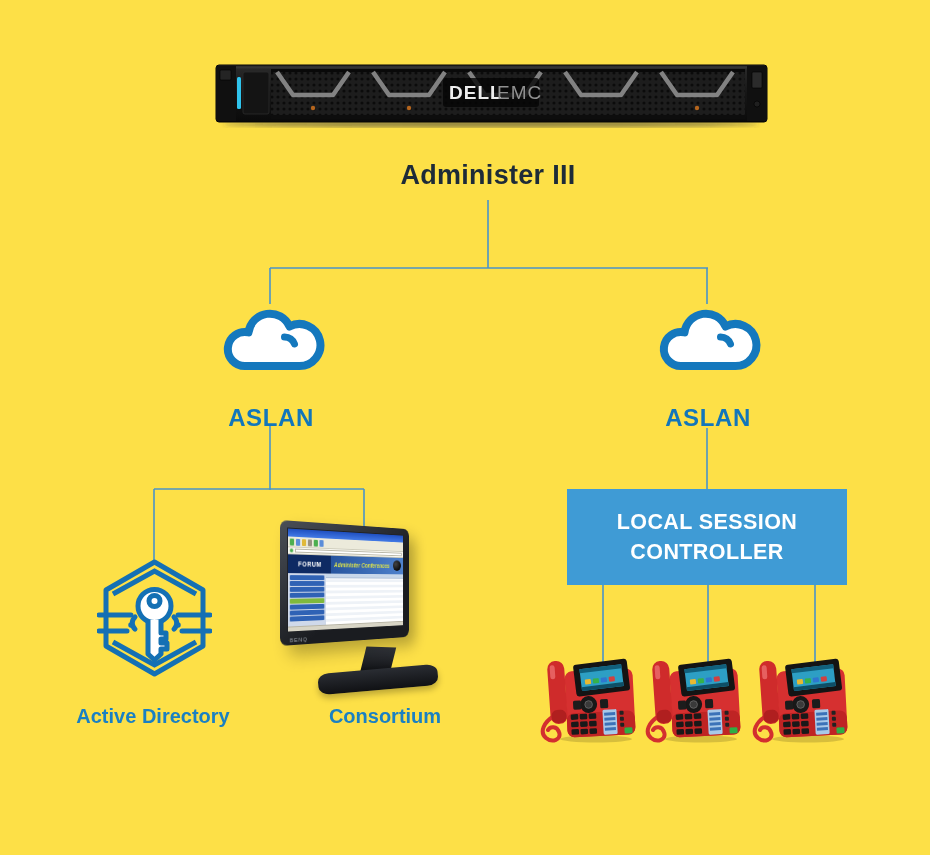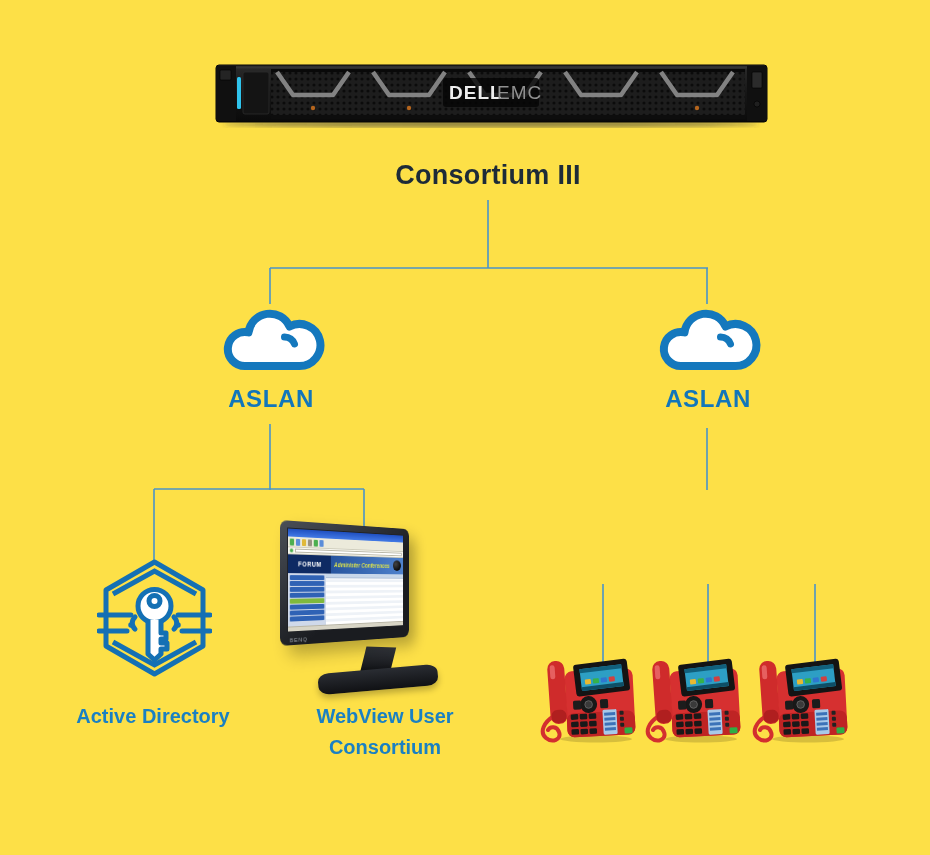--- a/index.html
+++ b/index.html
@@ -16,21 +16,21 @@
 
   
   .title { position:absolute; left:288px; top:160px; width:400px; text-align:center;
            font-size:27px; font-weight:bold; color:#1d2b38; letter-spacing:.3px; }
 
   
   .cloud { position:absolute; width:110px; height:80px; }
   .cloud-left  { left:217px; top:299px; }
   .cloud-right { left:653px; top:299px; }
 
-  .aslan { position:absolute; top:385px; width:160px; text-align:center;
+  .aslan { position:absolute; top:404px; width:160px; text-align:center;
            font-size:24px; font-weight:bold; color:#1276bb; letter-spacing:.6px; }
   .aslan-left  { left:191px; }
   .aslan-right { left:628px; }
 
   
   .lsc { position:absolute; left:567px; top:489px; width:280px; height:96px;
          background:#3f9bd5; color:#ffffff; font-size:21.5px; font-weight:bold;
          text-align:center; line-height:30px; padding:18px 20px 0 20px; letter-spacing:.4px; }
 
   
@@ -209,35 +209,36 @@
       </g>
       <circle cx="98" cy="44" r="2.2" fill="#b5651d"></circle>
       <circle cx="194" cy="44" r="2.2" fill="#b5651d"></circle>
       <circle cx="482" cy="44" r="2.2" fill="#b5651d"></circle>
       <rect x="228" y="14" width="96" height="29" rx="3" fill="rgba(5,5,5,.8)"></rect>
       <text x="234" y="35" font-family="Liberation Sans, sans-serif" font-size="19" font-weight="bold" fill="#ededed" letter-spacing="1">DELL</text>
       <text x="282" y="35" font-family="Liberation Sans, sans-serif" font-size="19" fill="#909090" letter-spacing="1">EMC</text>
     </svg>
   </div>
 
-  <div class="title">Consortium III</div>
+  <div class="title">Administer III</div>
 
   <div class="cloud cloud-left">
     <svg viewBox="0 0 110 78" width="110" height="80">
         <use href="#sym-cloud"></use>
       </svg>
   </div>
   <div class="cloud cloud-right">
     <svg viewBox="0 0 110 78" width="110" height="80">
         <use href="#sym-cloud"></use>
       </svg>
   </div>
   <div class="aslan aslan-left">ASLAN</div>
   <div class="aslan aslan-right">ASLAN</div>
 
+  <div class="lsc">LOCAL SESSION CONTROLLER</div>
 
   <div class="pki">
     <svg viewBox="0 0 115 122" width="115" height="122" fill="none" stroke="#1470b4" stroke-width="5">
       <path d="M57.5 5 L106 33 L106 89 L57.5 117 L9 89 L9 33 Z" stroke-linejoin="round"></path>
       <path d="M16 37 L57.5 14 L99 37"></path>
       <path d="M16 85 L57.5 108 L99 85"></path>
       <path d="M2 58 H 34 M2 74 H 30" stroke-linecap="round"></path>
       <path d="M113 58 H 81 M113 74 H 85" stroke-linecap="round"></path>
       <path d="M38 60 a8 8 0 0 0 0 12" stroke-linecap="round"></path>
       <path d="M77 60 a8 8 0 0 1 0 12" stroke-linecap="round"></path>
@@ -290,21 +291,20 @@
         <div class="s-status"></div>
       </div>
       <div class="mon-brand">BENQ</div>
     </div>
   </div>
 
   <div class="blabel blabel-pki">
     <div>Active Directory</div>
   </div>
   <div class="blabel blabel-web">
-    <div>WebView User</div>
     <div>Consortium</div>
   </div>
 
   <div class="phone phone-1">
     <svg viewBox="0 0 100 92" width="100" height="92">
         <use href="#sym-phone"></use>
       </svg>
   </div>
   <div class="phone phone-2">
     <svg viewBox="0 0 100 92" width="100" height="92">

